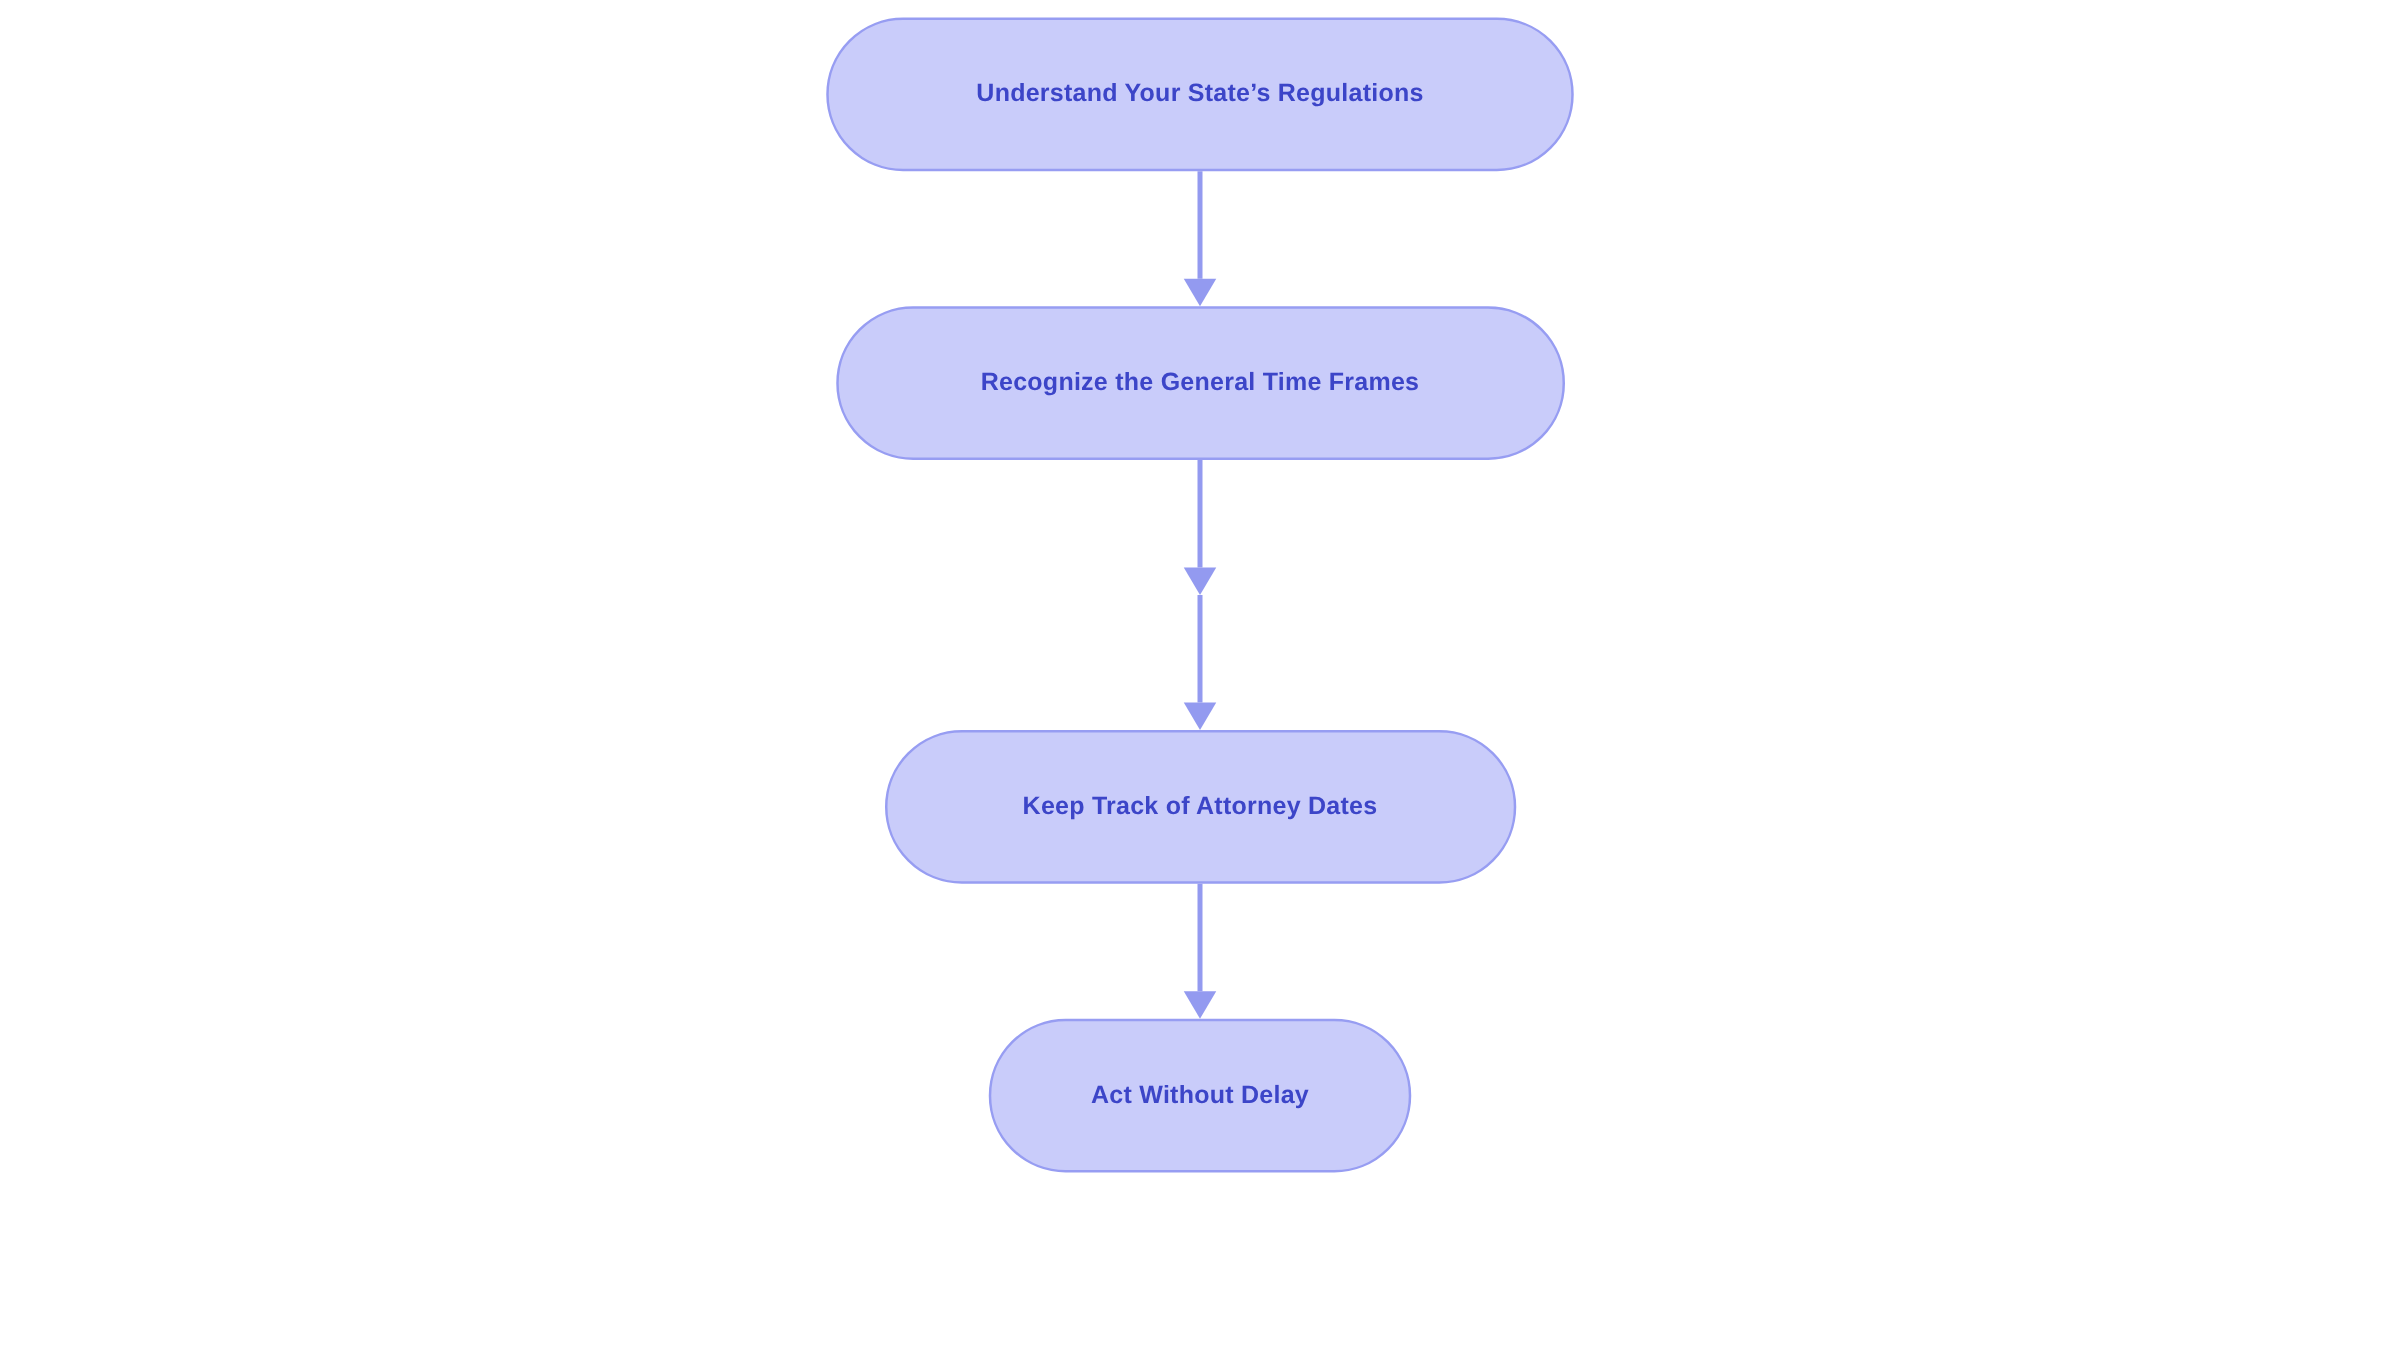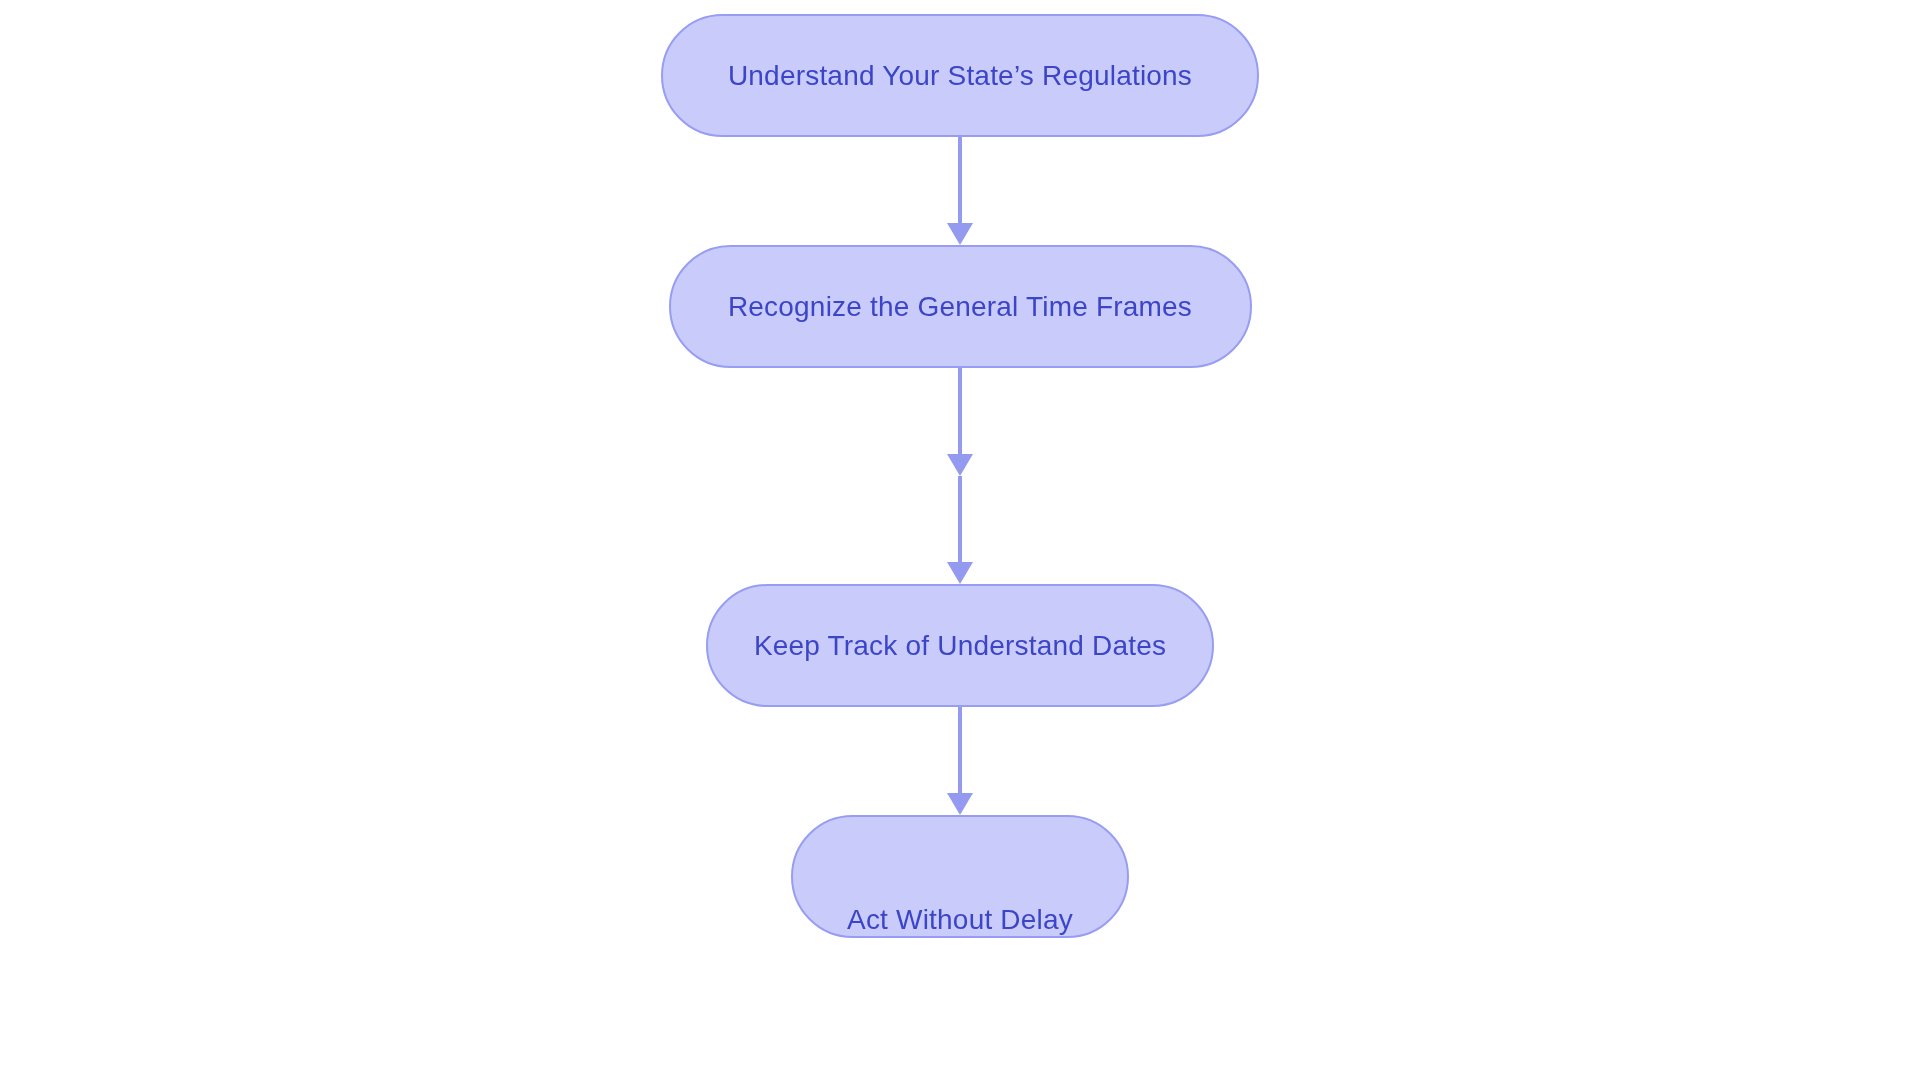--- a/index.html
+++ b/index.html
@@ -31,31 +31,31 @@
     border-radius: 62px;
     background: var(--node-fill);
     border: 2px solid var(--node-border);
     display: flex;
     align-items: center;
     justify-content: center;
     padding: 0 46px;
     flex: 0 0 auto;
   }
   .node-label {
-    font-size: 28px;
-    font-weight: 400;
+    font-size: 20px;
+    font-weight: 700;
     letter-spacing: 0.2px;
     color: var(--node-text);
     white-space: nowrap;
   }
   .node-1 { min-width: 598px; }
   .node-2 { min-width: 583px; align-items: center; }
   .node-3 { min-width: 467px; }
   .node-4 { min-width: 505px; }
-  .node-5 { min-width: 338px; align-items: flex-end; }
+  .node-5 { min-width: 338px; }
   .connector {
     height: 108px;
     flex: 0 0 auto;
     display: flex;
     flex-direction: column;
     align-items: center;
   }
   .arrow-stem {
     width: 4px;
     flex: 1 1 auto;
@@ -92,21 +92,21 @@
     <span class="arrow-head"></span>
   </div>
 
 
   <div class="connector">
     <span class="arrow-stem"></span>
     <span class="arrow-head"></span>
   </div>
 
   <div class="node node-4">
-    <span class="node-label">Keep Track of Understand Dates</span>
+    <span class="node-label">Keep Track of Attorney Dates</span>
   </div>
 
   <div class="connector">
     <span class="arrow-stem"></span>
     <span class="arrow-head"></span>
   </div>
 
   <div class="node node-5">
     <span class="node-label">Act Without Delay</span>
   </div>

